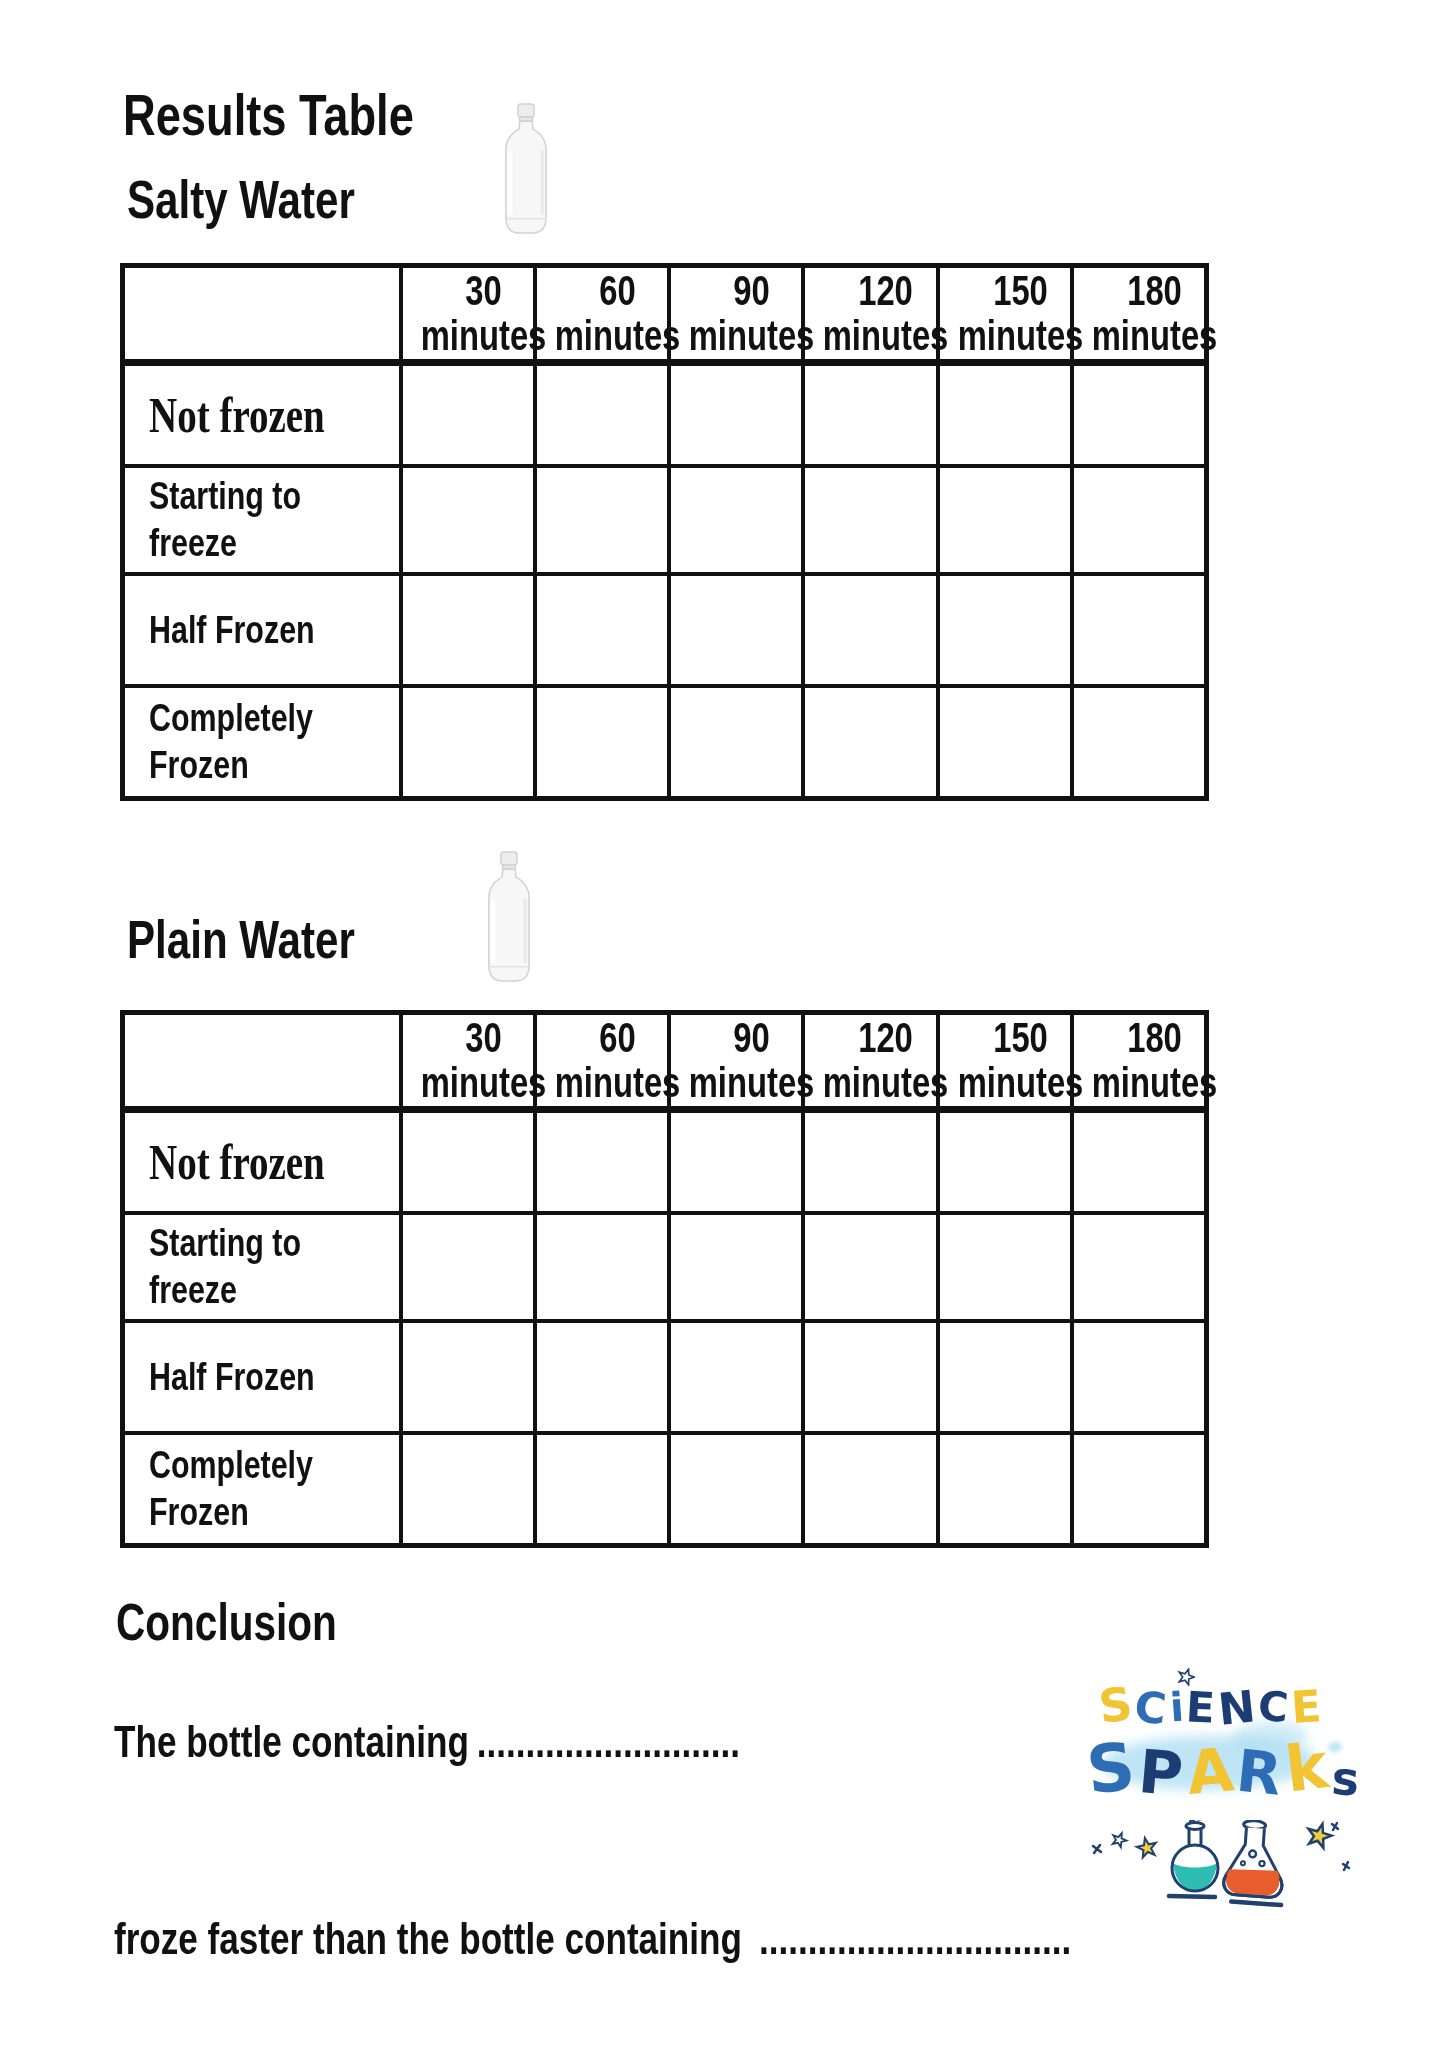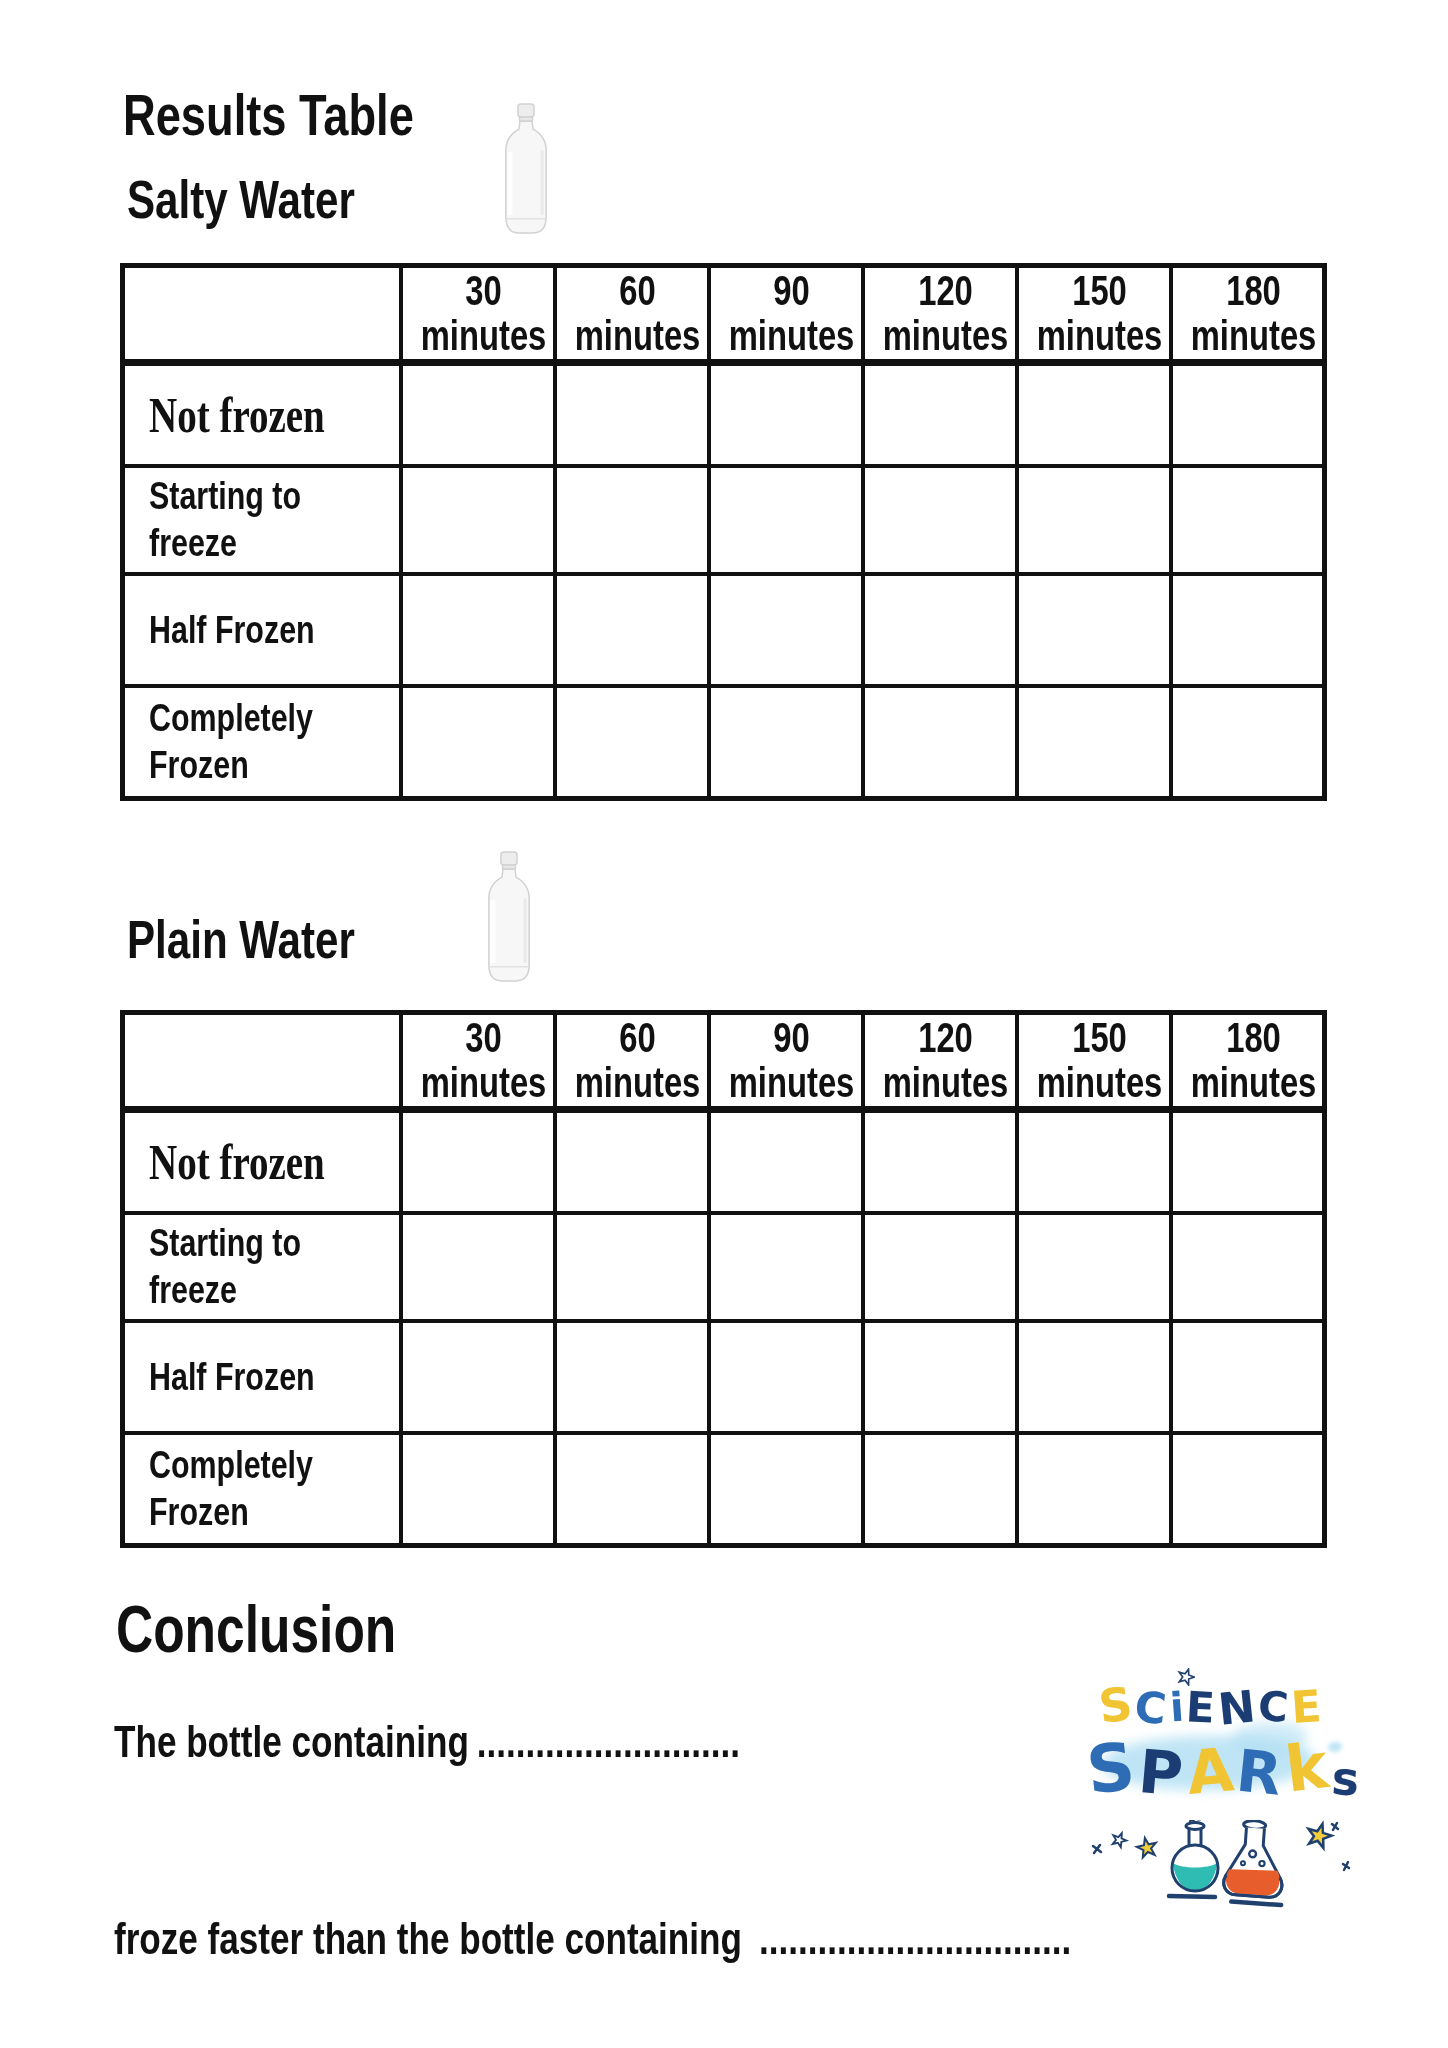--- a/index.html
+++ b/index.html
@@ -11,26 +11,26 @@
   }
   .abs { position:absolute; }
 
   
   .condL { display:inline-block; transform:scaleX(0.78); transform-origin:0 0; white-space:nowrap; }
   .condC { display:inline-block; transform:scaleX(0.78); transform-origin:50% 0; }
 
   .title { left:123px; top:86px; font-size:58px; line-height:1; }
   .sub1  { left:127px; top:172px; font-size:54px; line-height:1; }
   .sub2  { left:127px; top:912px; font-size:54px; line-height:1; }
-  .concl { left:116px; top:1596px; font-size:66px; line-height:1; }
+  .concl { left:116px; top:1596px; font-size:52px; line-height:1; }
 
   .tblwrap { left:120px; width:1207px; }
   .t1 { top:263px; }
   .t2 { top:1010px; }
-  table { border-collapse:collapse; table-layout:fixed; width:1207px; }
+  table { border-collapse:collapse; table-layout:fixed; width:1089px; }
   td { border:4px solid #111; vertical-align:middle; background:#fff; }
   table { border:5px solid #111; }
   col.c0 { width:278px; }
   tr.hdr { height:89px; }
   tr.hdr td { border-bottom:7px solid #111; text-align:center; }
   tr.row1 { height:104px;font-family:Liberation Serif, serif; }
   tr.row2 { height:108px; }
   tr.row3 { height:112px; }
   tr.row4 { height:112px; }
   .hcell .hnum, .hcell .hunit { display:block; font-size:42px; line-height:1.08; }

